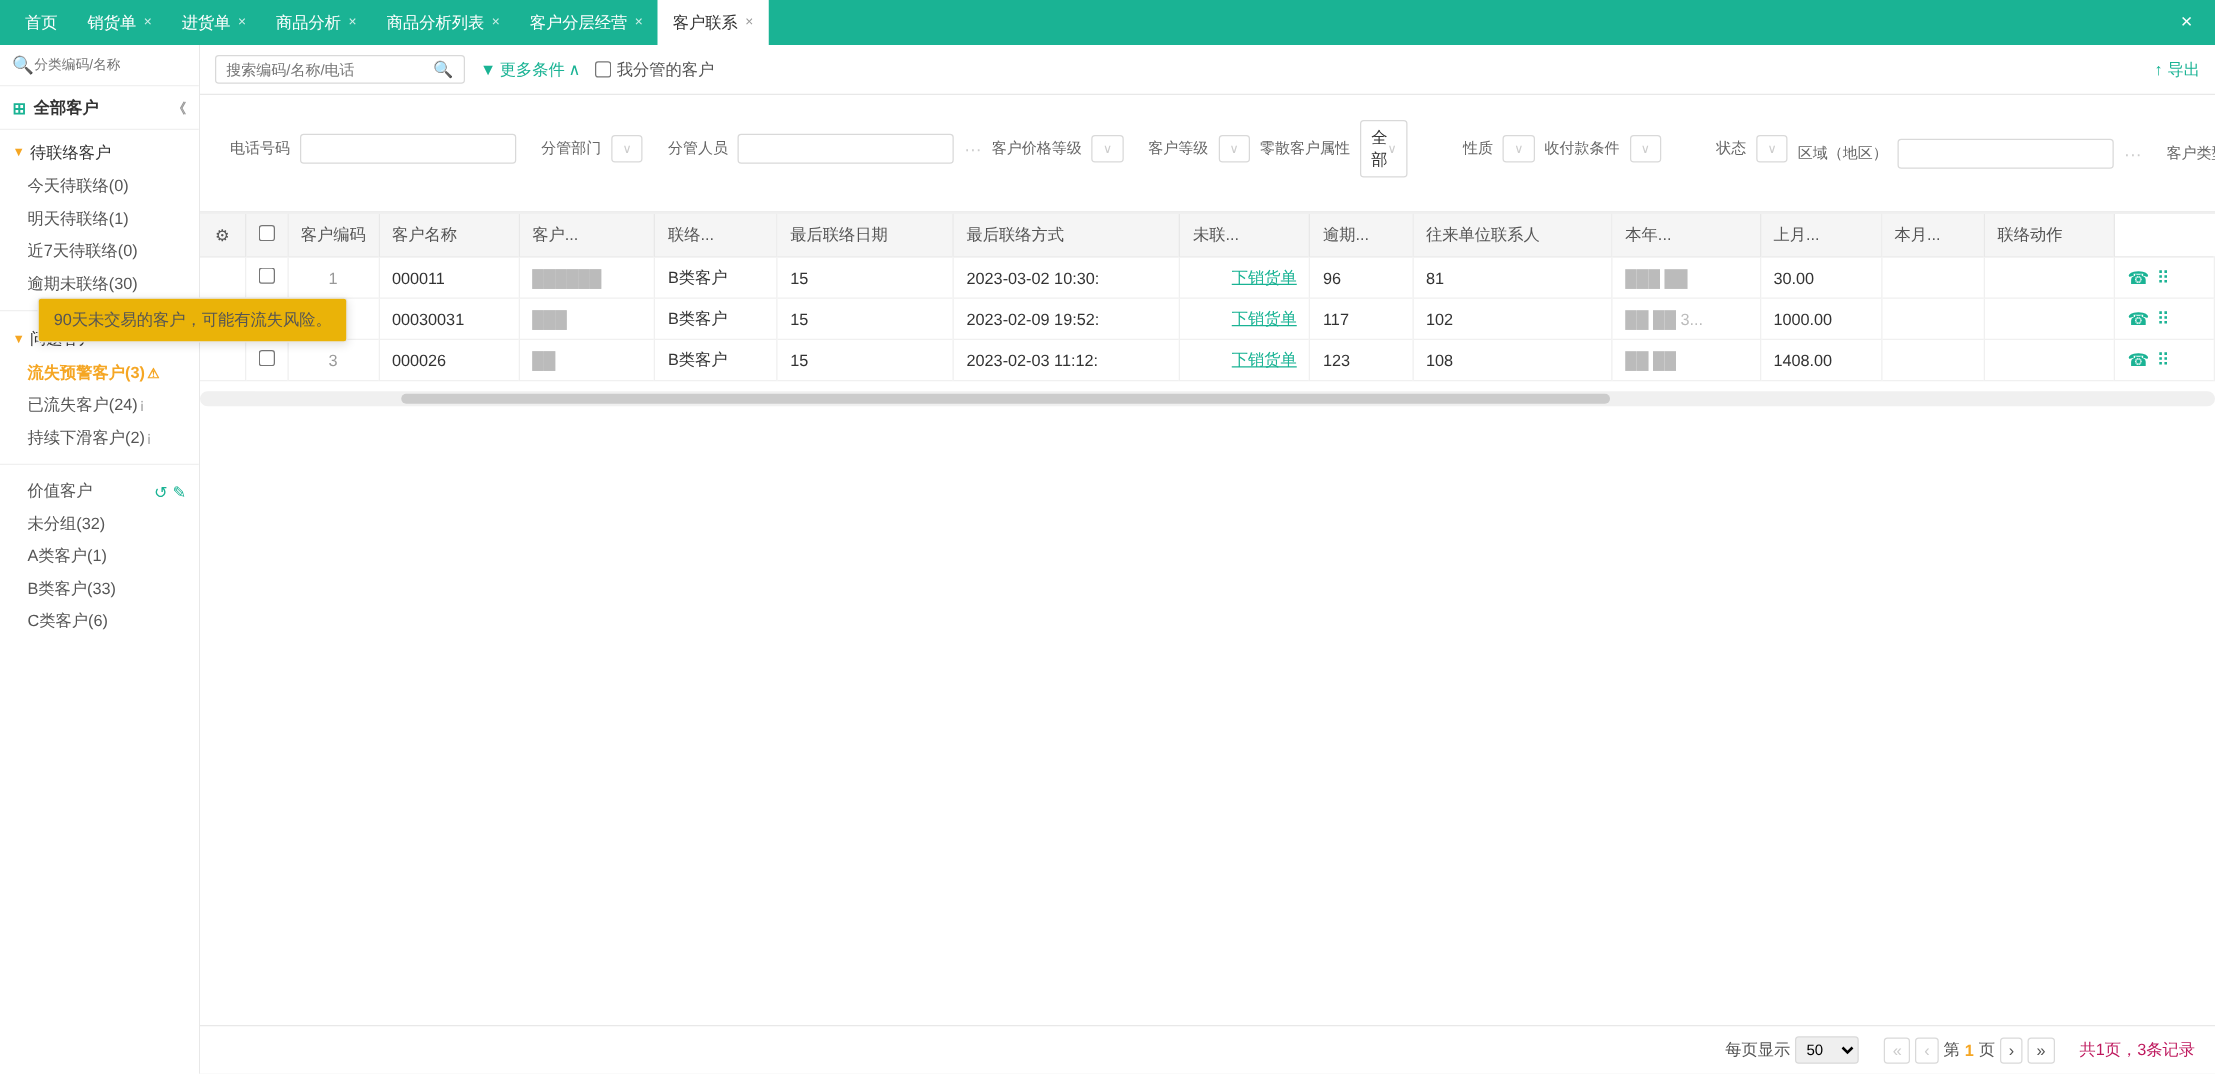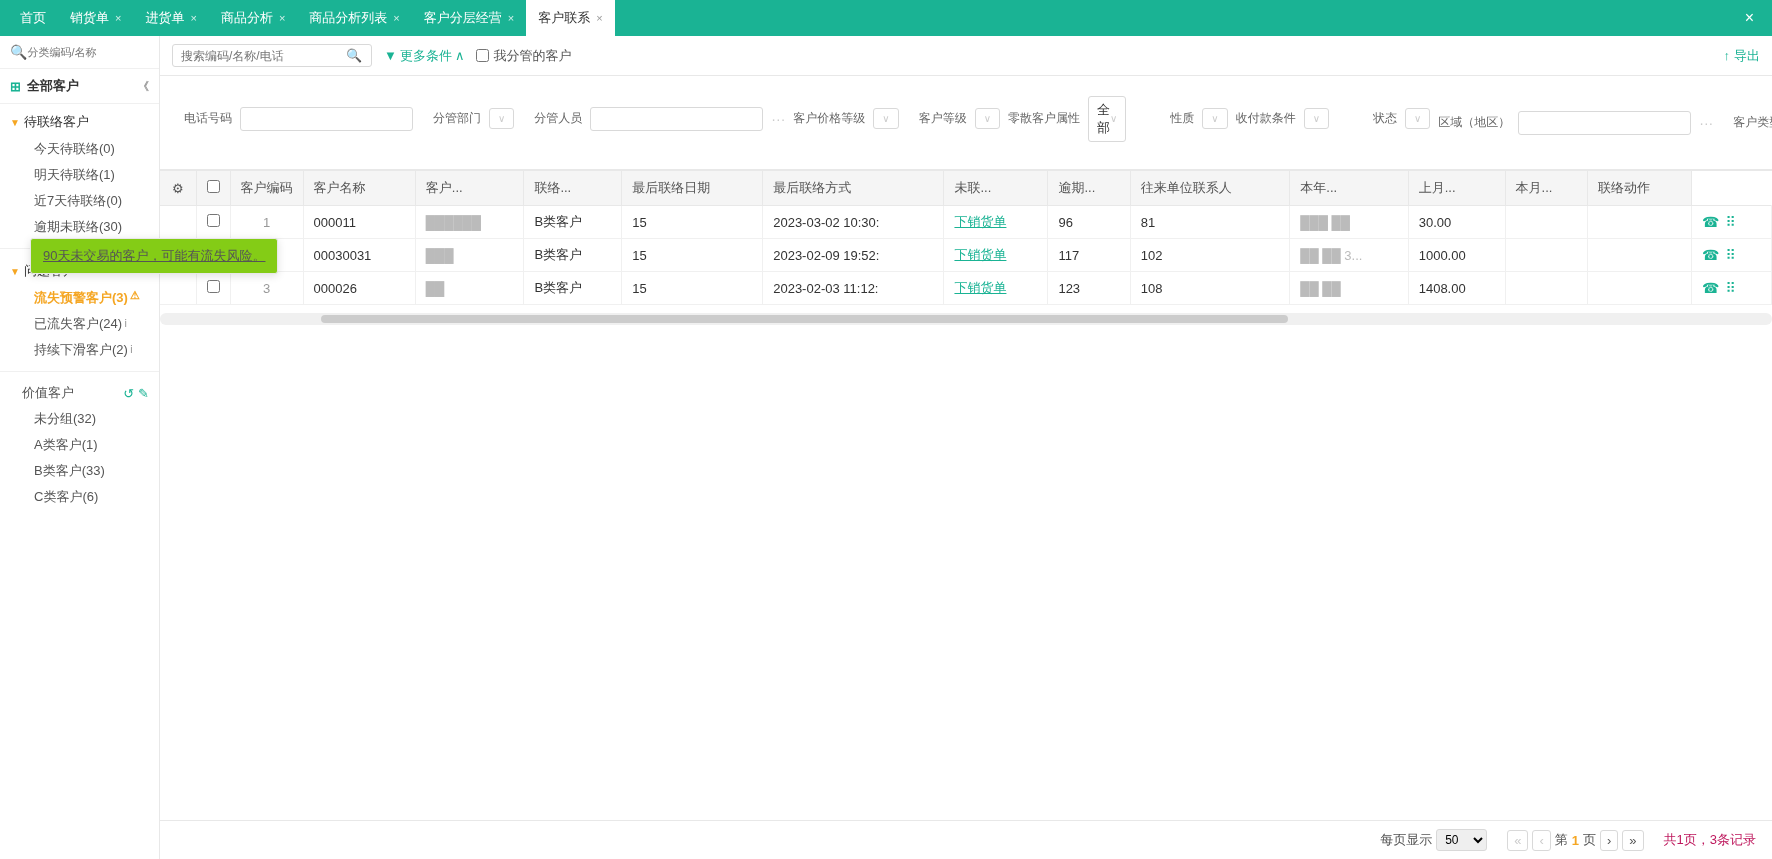--- a/index.html
+++ b/index.html
@@ -118,21 +118,21 @@
     .sidebar-group-title .arrow {
       color: #f5a623;
       margin-right: 4px;
       font-size: 10px;
     }
     .sidebar-item {
       padding: 4px 10px 4px 22px;
       color: #555;
       cursor: pointer;
       display: flex;
-      margin-left: 12px;
+      align-items: center;
     }
     .sidebar-item.active {
       color: #f5a623;
       font-weight: bold;
     }
     .sidebar-item .warn-icon {
       color: #f5a623;
       margin-left: 2px;
       font-size: 11px;
     }
@@ -332,52 +332,52 @@
     table tbody td {
       padding: 7px 10px;
       color: #333;
       white-space: nowrap;
       border-right: 1px solid #f0f0f0;
     }
     table tbody td.link {
       color: #1ab394;
       cursor: pointer;
       text-decoration: underline;
+      text-align: right;
     }
     .checkbox-col { width: 32px; text-align: center; }
     .num-col { width: 36px; text-align: center; color: #999; }
     .settings-col { width: 36px; text-align: center; }
     .action-col { width: 80px; }
 
     .action-icons {
       display: flex;
       gap: 6px;
       align-items: center;
     }
     .action-icon {
       color: #1ab394;
       cursor: pointer;
       font-size: 14px;
     }
 
     
     .tooltip-box {
       position: absolute;
-      background: #84cc16;
+      background: #eab308;
       border: 1px solid #e8e8e8;
       box-shadow: 0 2px 8px rgba(0,0,0,0.12);
       padding: 8px 12px;
       font-size: 12px;
       color: #555;
       border-radius: 3px;
       z-index: 100;
       top: 238px;
       left: 30px;
       white-space: nowrap;
-      text-decoration: underline;
     }
 
     
     .pagination {
       display: flex;
       align-items: center;
       justify-content: flex-end;
       padding: 8px 16px;
       background: #fff;
       border-top: 1px solid #e8e8e8;

